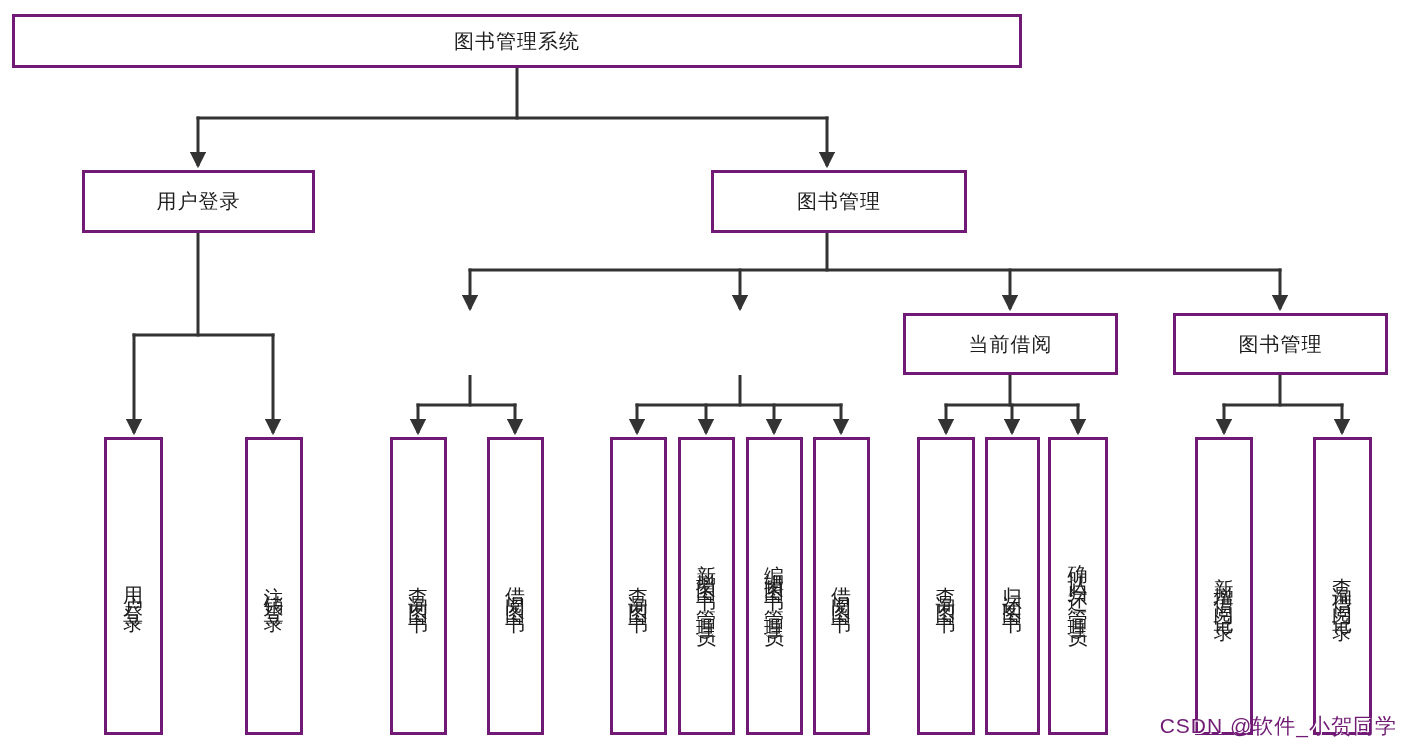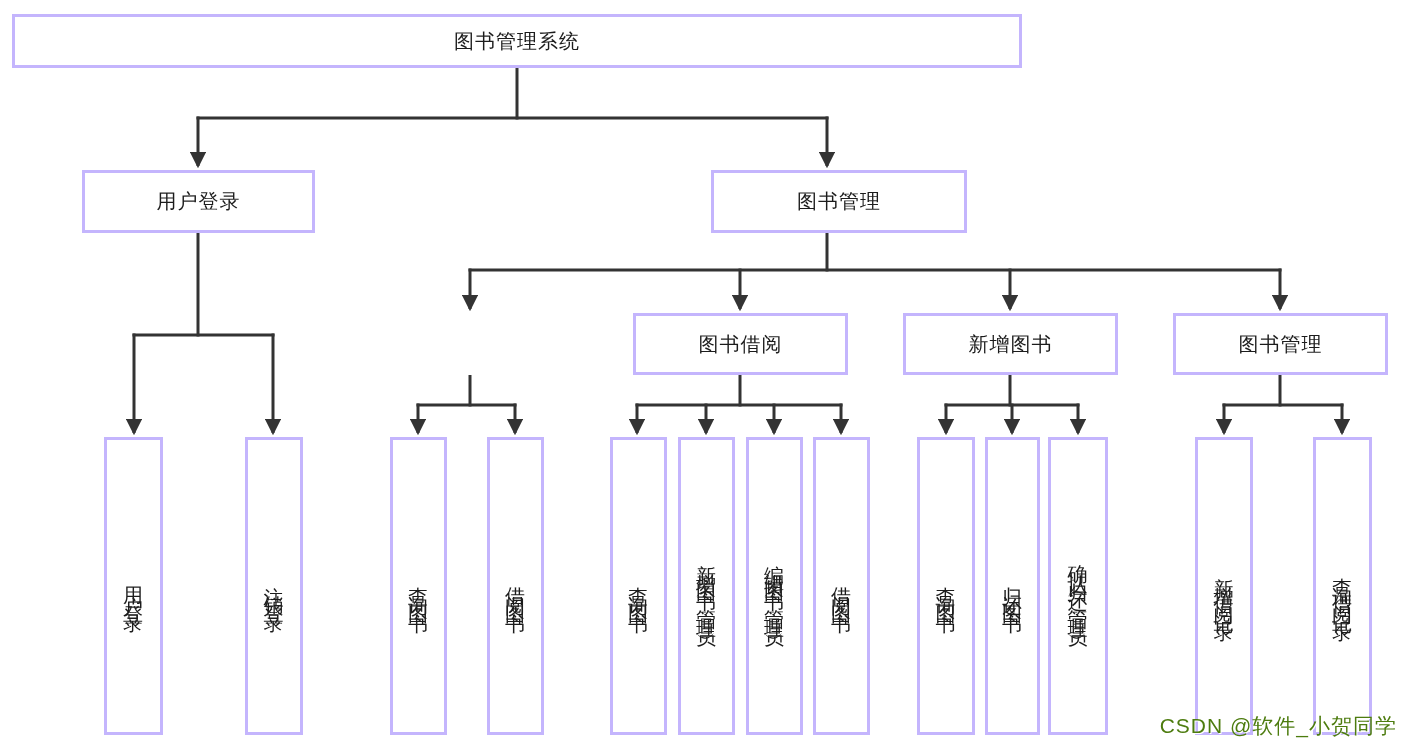--- a/index.html
+++ b/index.html
@@ -3,32 +3,32 @@
 <meta charset="utf-8">
 <style>
   html,body { margin:0; padding:0; background:#ffffff; }
   .stage {
     position:relative; width:1405px; height:747px; background:#ffffff;
     font-family:"Liberation Sans", sans-serif; overflow:hidden;
   }
   svg.connectors { position:absolute; left:0; top:0; width:1405px; height:747px; }
   .node {
     position:absolute; box-sizing:border-box;
-    border:3px solid #c4b5fd; background:#ffffff;
+    border:3px solid #701a75; background:#ffffff;
     display:flex; align-items:center; justify-content:center;
     color:#1c1c1c;
   }
   .node.h { font-size:20px; letter-spacing:1px; white-space:nowrap; }
   .node.v {
     writing-mode:vertical-rl; font-size:20px; letter-spacing:9px;
     line-height:1; padding-top:6px;
   }
   .watermark {
     position:absolute; right:8px; top:712px; font-size:21px;
-    color:#4d7c0f; text-shadow:1px 1px 0 #ffffff; white-space:nowrap;
+    color:#701a75; text-shadow:1px 1px 0 #ffffff; white-space:nowrap;
     z-index:5; letter-spacing:1px;
   }
 </style>
 </head>
 <body>
 
 <div class="stage">
 
   <svg class="connectors" viewBox="0 0 1405 747" xmlns="http://www.w3.org/2000/svg">
     <defs>
@@ -78,22 +78,21 @@
       <line x1="1224" y1="403.5" x2="1224" y2="433" marker-end="url(#arrowhead)"></line>
       <line x1="1342" y1="403.5" x2="1342" y2="433" marker-end="url(#arrowhead)"></line>
     </g>
   </svg>
 
   <div class="node h" style="left:12px; top:14px; width:1010px; height:54px;">图书管理系统</div>
 
   <div class="node h" style="left:82px; top:170px; width:233px; height:63px;">用户登录</div>
   <div class="node h" style="left:711px; top:170px; width:256px; height:63px;">图书管理</div>
 
-  <div class="node h" style="left:633px; top:313px; width:215px; height:62px;">图书借阅</div>
-  <div class="node h" style="left:903px; top:313px; width:215px; height:62px;">新增图书</div>
+  <div class="node h" style="left:903px; top:313px; width:215px; height:62px;">当前借阅</div>
   <div class="node h" style="left:1173px; top:313px; width:215px; height:62px;">图书管理</div>
 
   <div class="node v" style="left:104px; top:437px; width:59px; height:298px;">用户登录</div>
   <div class="node v" style="left:245px; top:437px; width:58px; height:298px;">注销登录</div>
 
   <div class="node v" style="left:390px; top:437px; width:57px; height:298px;">查询图书</div>
   <div class="node v" style="left:487px; top:437px; width:57px; height:298px;">借阅图书</div>
 
   <div class="node v" style="left:610px; top:437px; width:57px; height:298px;">查询图书</div>
   <div class="node v" style="left:678px; top:437px; width:57px; height:298px;">新增图书（管理员）</div>

